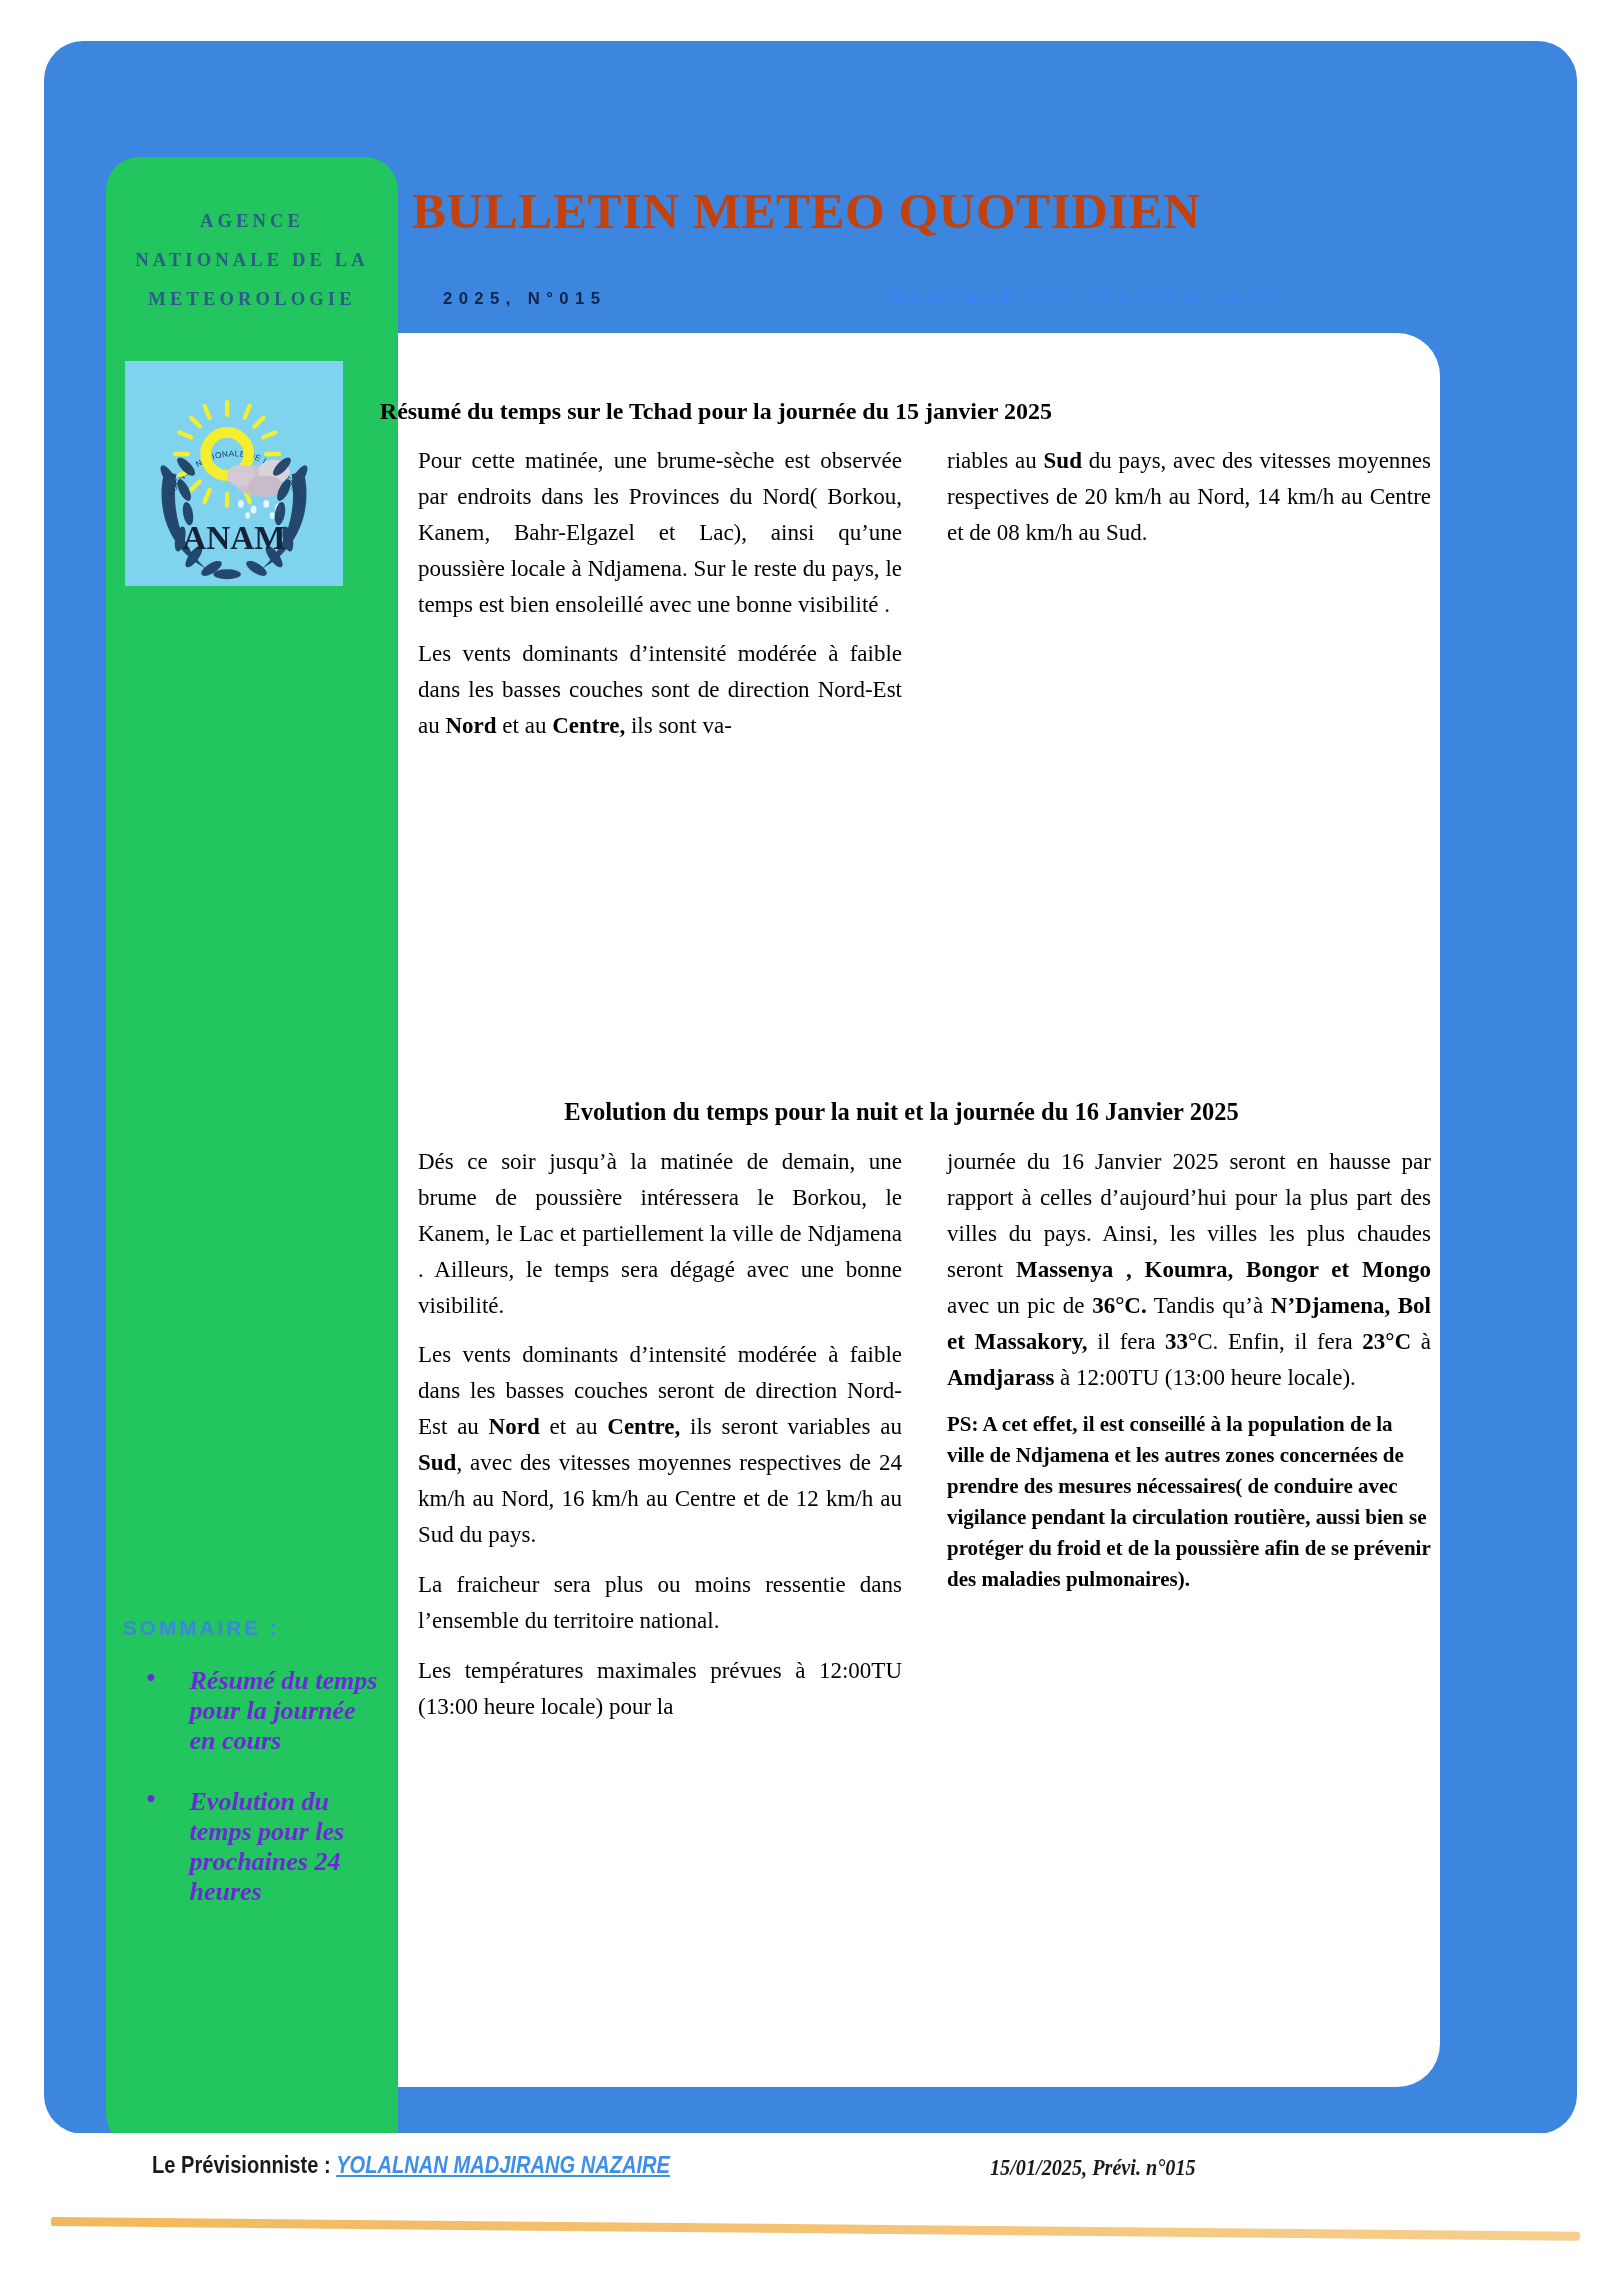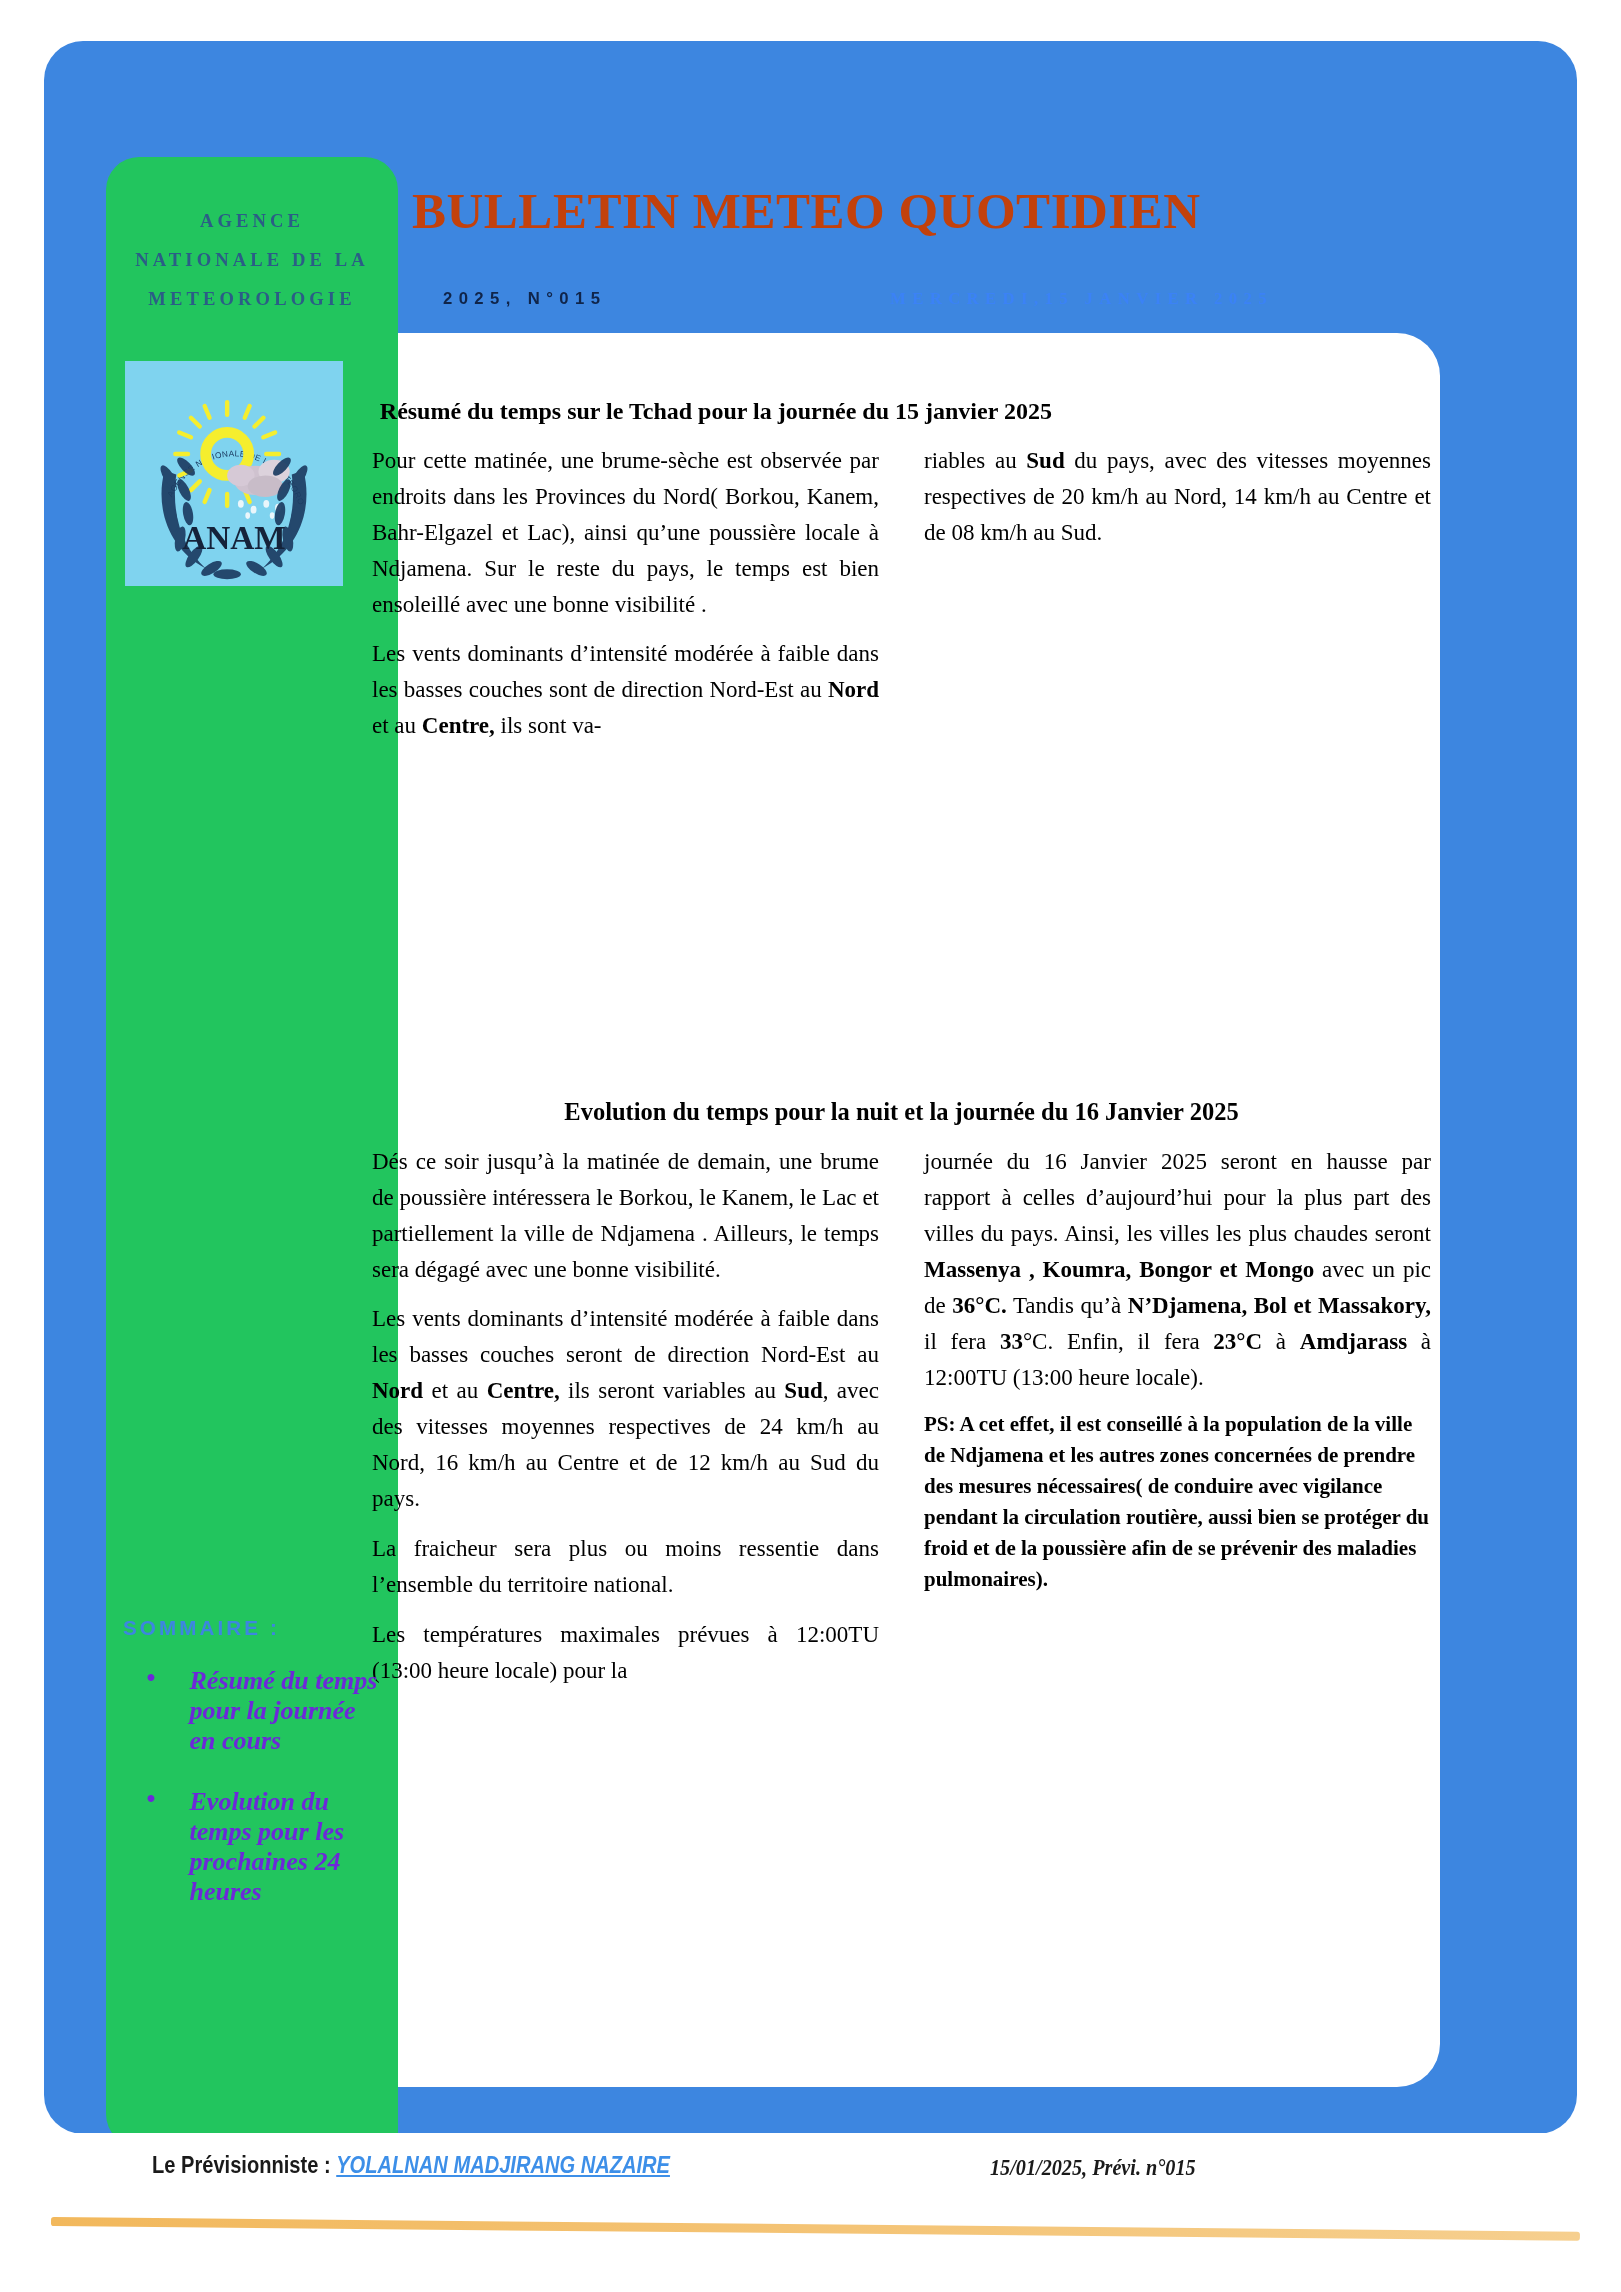--- a/index.html
+++ b/index.html
@@ -177,20 +177,21 @@
     font-weight: bold;
     font-size: 24px;
     color: #000000;
     margin: 0 0 17.6px 0;
   }
   #article-1 .article-heading { text-align: left; padding-left: 7.8px; margin-top: 35px; }
   #article-2 .article-heading { text-align: center; font-size: 24.5px; }
   .two-col-manual {
     display: flex;
     gap: 45px;
+    margin-left: 46px;
   }
   .two-col-manual > div { width: 507px; }
   .two-col-manual p {
     margin: 0 0 13.7px 0;
     font-family: "Liberation Serif", serif;
     font-size: 23px;
     line-height: 36px;
     text-align: justify;
     color: #000000;
   }

